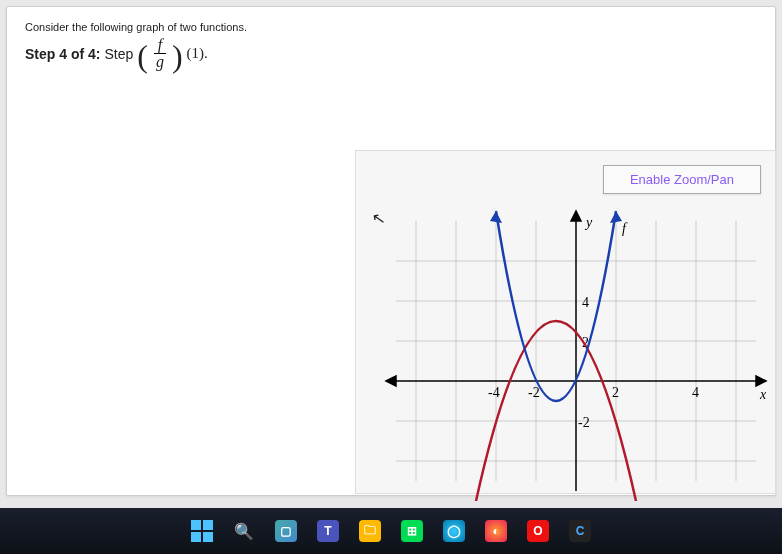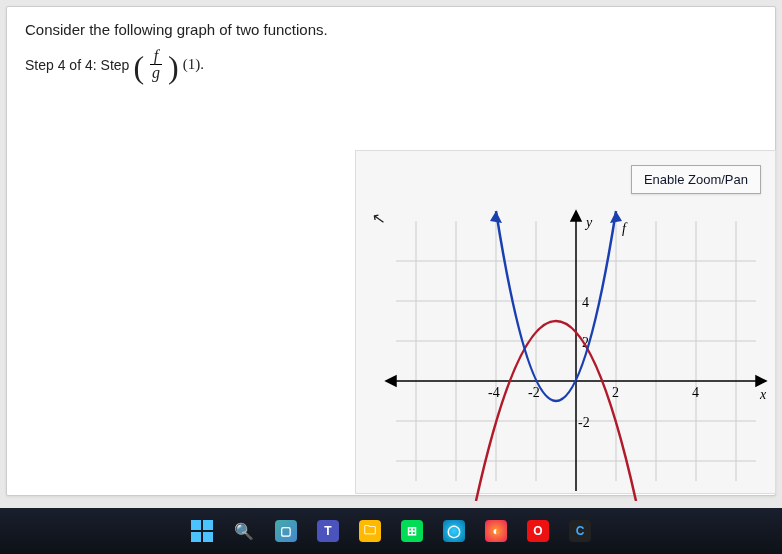--- a/index.html
+++ b/index.html
@@ -14,32 +14,32 @@
     .content-card {
       background: #fff;
       border: 1px solid #ccc;
       border-radius: 2px;
       margin: 6px;
       padding: 14px 18px;
       box-shadow: 0 1px 3px rgba(0,0,0,0.08);
       height: 490px;
     }
     .prompt-text {
-      font-size: 15px;
+      font-size: 11px;
       color: #222;
-      margin-bottom: 10px;
+      margin-bottom: 4px;
     }
     .step-line {
       font-size: 14px;
       color: #222;
       display: flex;
       align-items: center;
       gap: 4px;
     }
-    .step-label { font-weight: normal; text-align: center; }
+    .step-label { font-weight: bold; text-align: center; }
     .frac {
       display: inline-flex;
       flex-direction: column;
       align-items: center;
       font-family: "Times New Roman", serif;
       font-style: italic;
       font-size: 16px;
       line-height: 1;
       vertical-align: middle;
     }
@@ -64,23 +64,23 @@
       bottom: 60px;
       background: #f6f6f6;
       border: 1px solid #ddd;
     }
     .zoom-btn {
       position: absolute;
       top: 14px;
       right: 14px;
       background: #fafafa;
       border: 1px solid #aaa;
-      padding: 6px 12px;
+      padding: 6px 26px;
       font-size: 13px;
-      color: #0f172a;
+      color: #8b5cf6;
       cursor: pointer;
       box-shadow: 0 1px 2px rgba(0,0,0,0.1);
     }
     svg.plot {
       position: absolute;
       top: 50px;
       left: 20px;
       right: 0;
       bottom: 0;
     }

